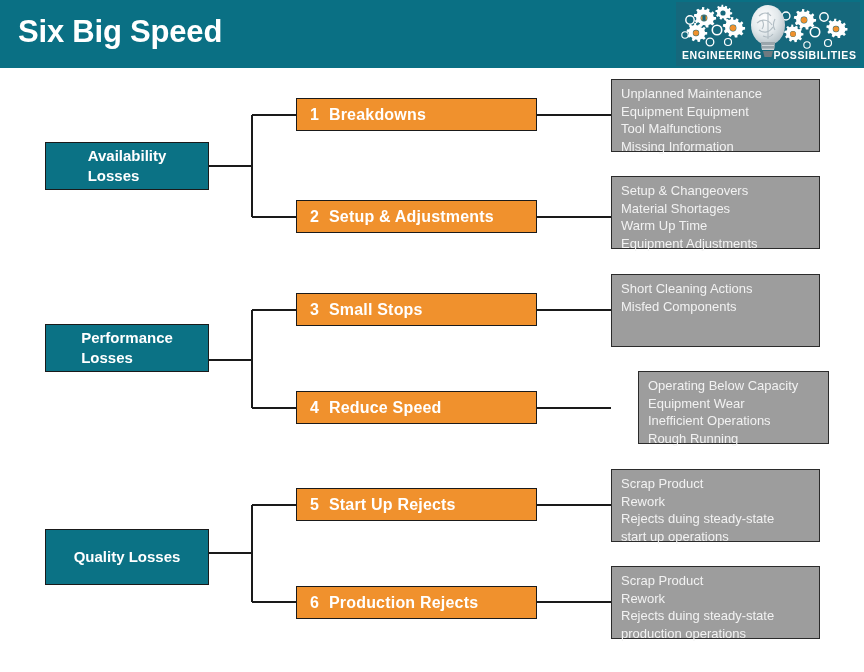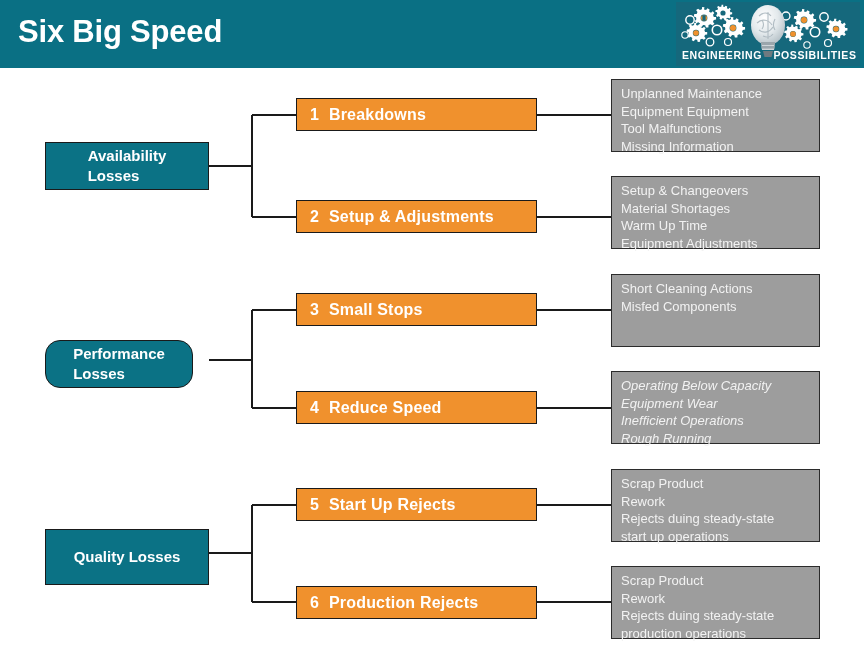--- a/index.html
+++ b/index.html
@@ -279,37 +279,37 @@
     <span class="loss-num">2</span>
     <span class="loss-label">Setup &amp; Adjustments</span>
   </div>
   <div class="detail-box" style="left:611px; top:108px; width:209px; height:73px;">
     <div class="detail-line">Setup &amp; Changeovers</div>
     <div class="detail-line">Material Shortages</div>
     <div class="detail-line">Warm Up Time</div>
     <div class="detail-line">Equipment Adjustments</div>
   </div>
 
-  <div class="cat-box" style="left:45px; top:272px; width:148px; height:48px;border-radius:15px;">Performance
+  <div class="cat-box" style="left:45px; top:256px; width:164px; height:48px;">Performance
 Losses</div>
 
   <div class="loss-box" style="left:296px; top:225px; width:241px; height:33px;">
     <span class="loss-num">3</span>
     <span class="loss-label">Small Stops</span>
   </div>
   <div class="detail-box" style="left:611px; top:206px; width:209px; height:73px;">
     <div class="detail-line">Short Cleaning Actions</div>
     <div class="detail-line">Misfed Components</div>
   </div>
 
   <div class="loss-box" style="left:296px; top:323px; width:241px; height:33px;">
     <span class="loss-num">4</span>
     <span class="loss-label">Reduce Speed</span>
   </div>
-  <div class="detail-box" style="left:611px; top:303px; width:209px; height:73px;font-style:italic;">
+  <div class="detail-box" style="left:638px; top:303px; width:191px; height:73px;">
     <div class="detail-line">Operating Below Capacity</div>
     <div class="detail-line">Equipment Wear</div>
     <div class="detail-line">Inefficient Operations</div>
     <div class="detail-line">Rough Running</div>
   </div>
 
   <div class="cat-box" style="left:45px; top:461px; width:164px; height:56px;">Quality Losses</div>
 
   <div class="loss-box" style="left:296px; top:420px; width:241px; height:33px;">
     <span class="loss-num">5</span>

